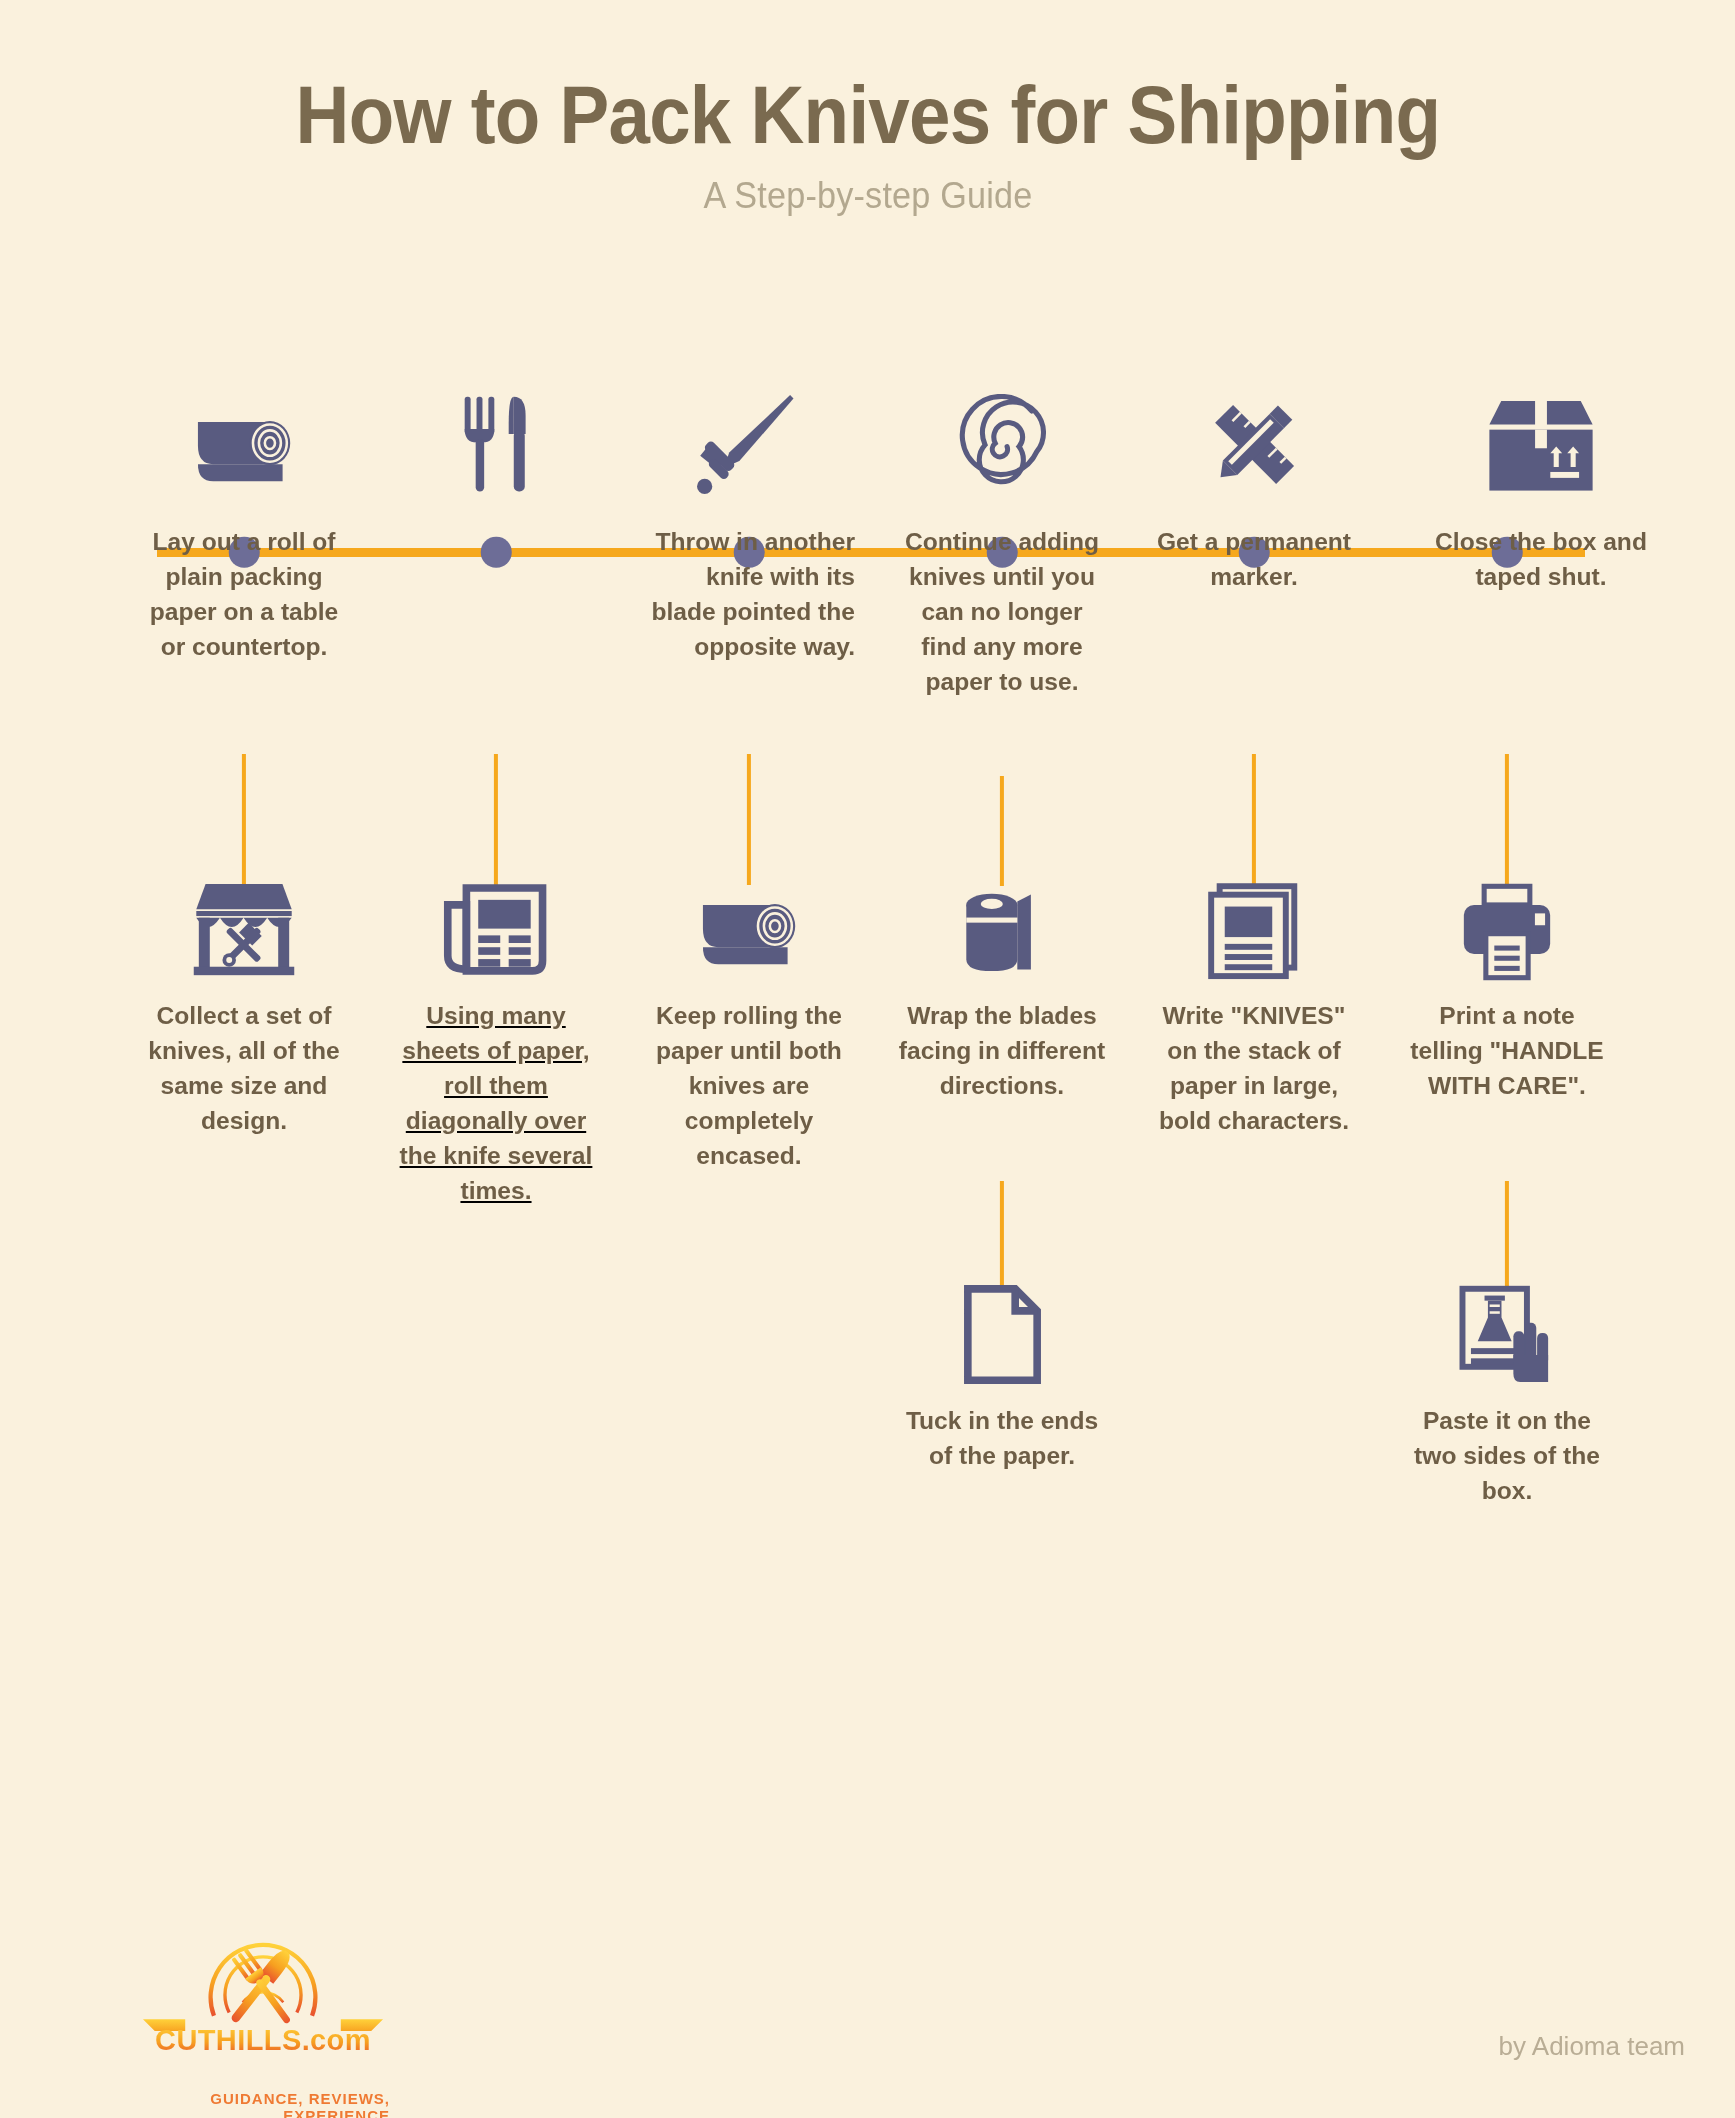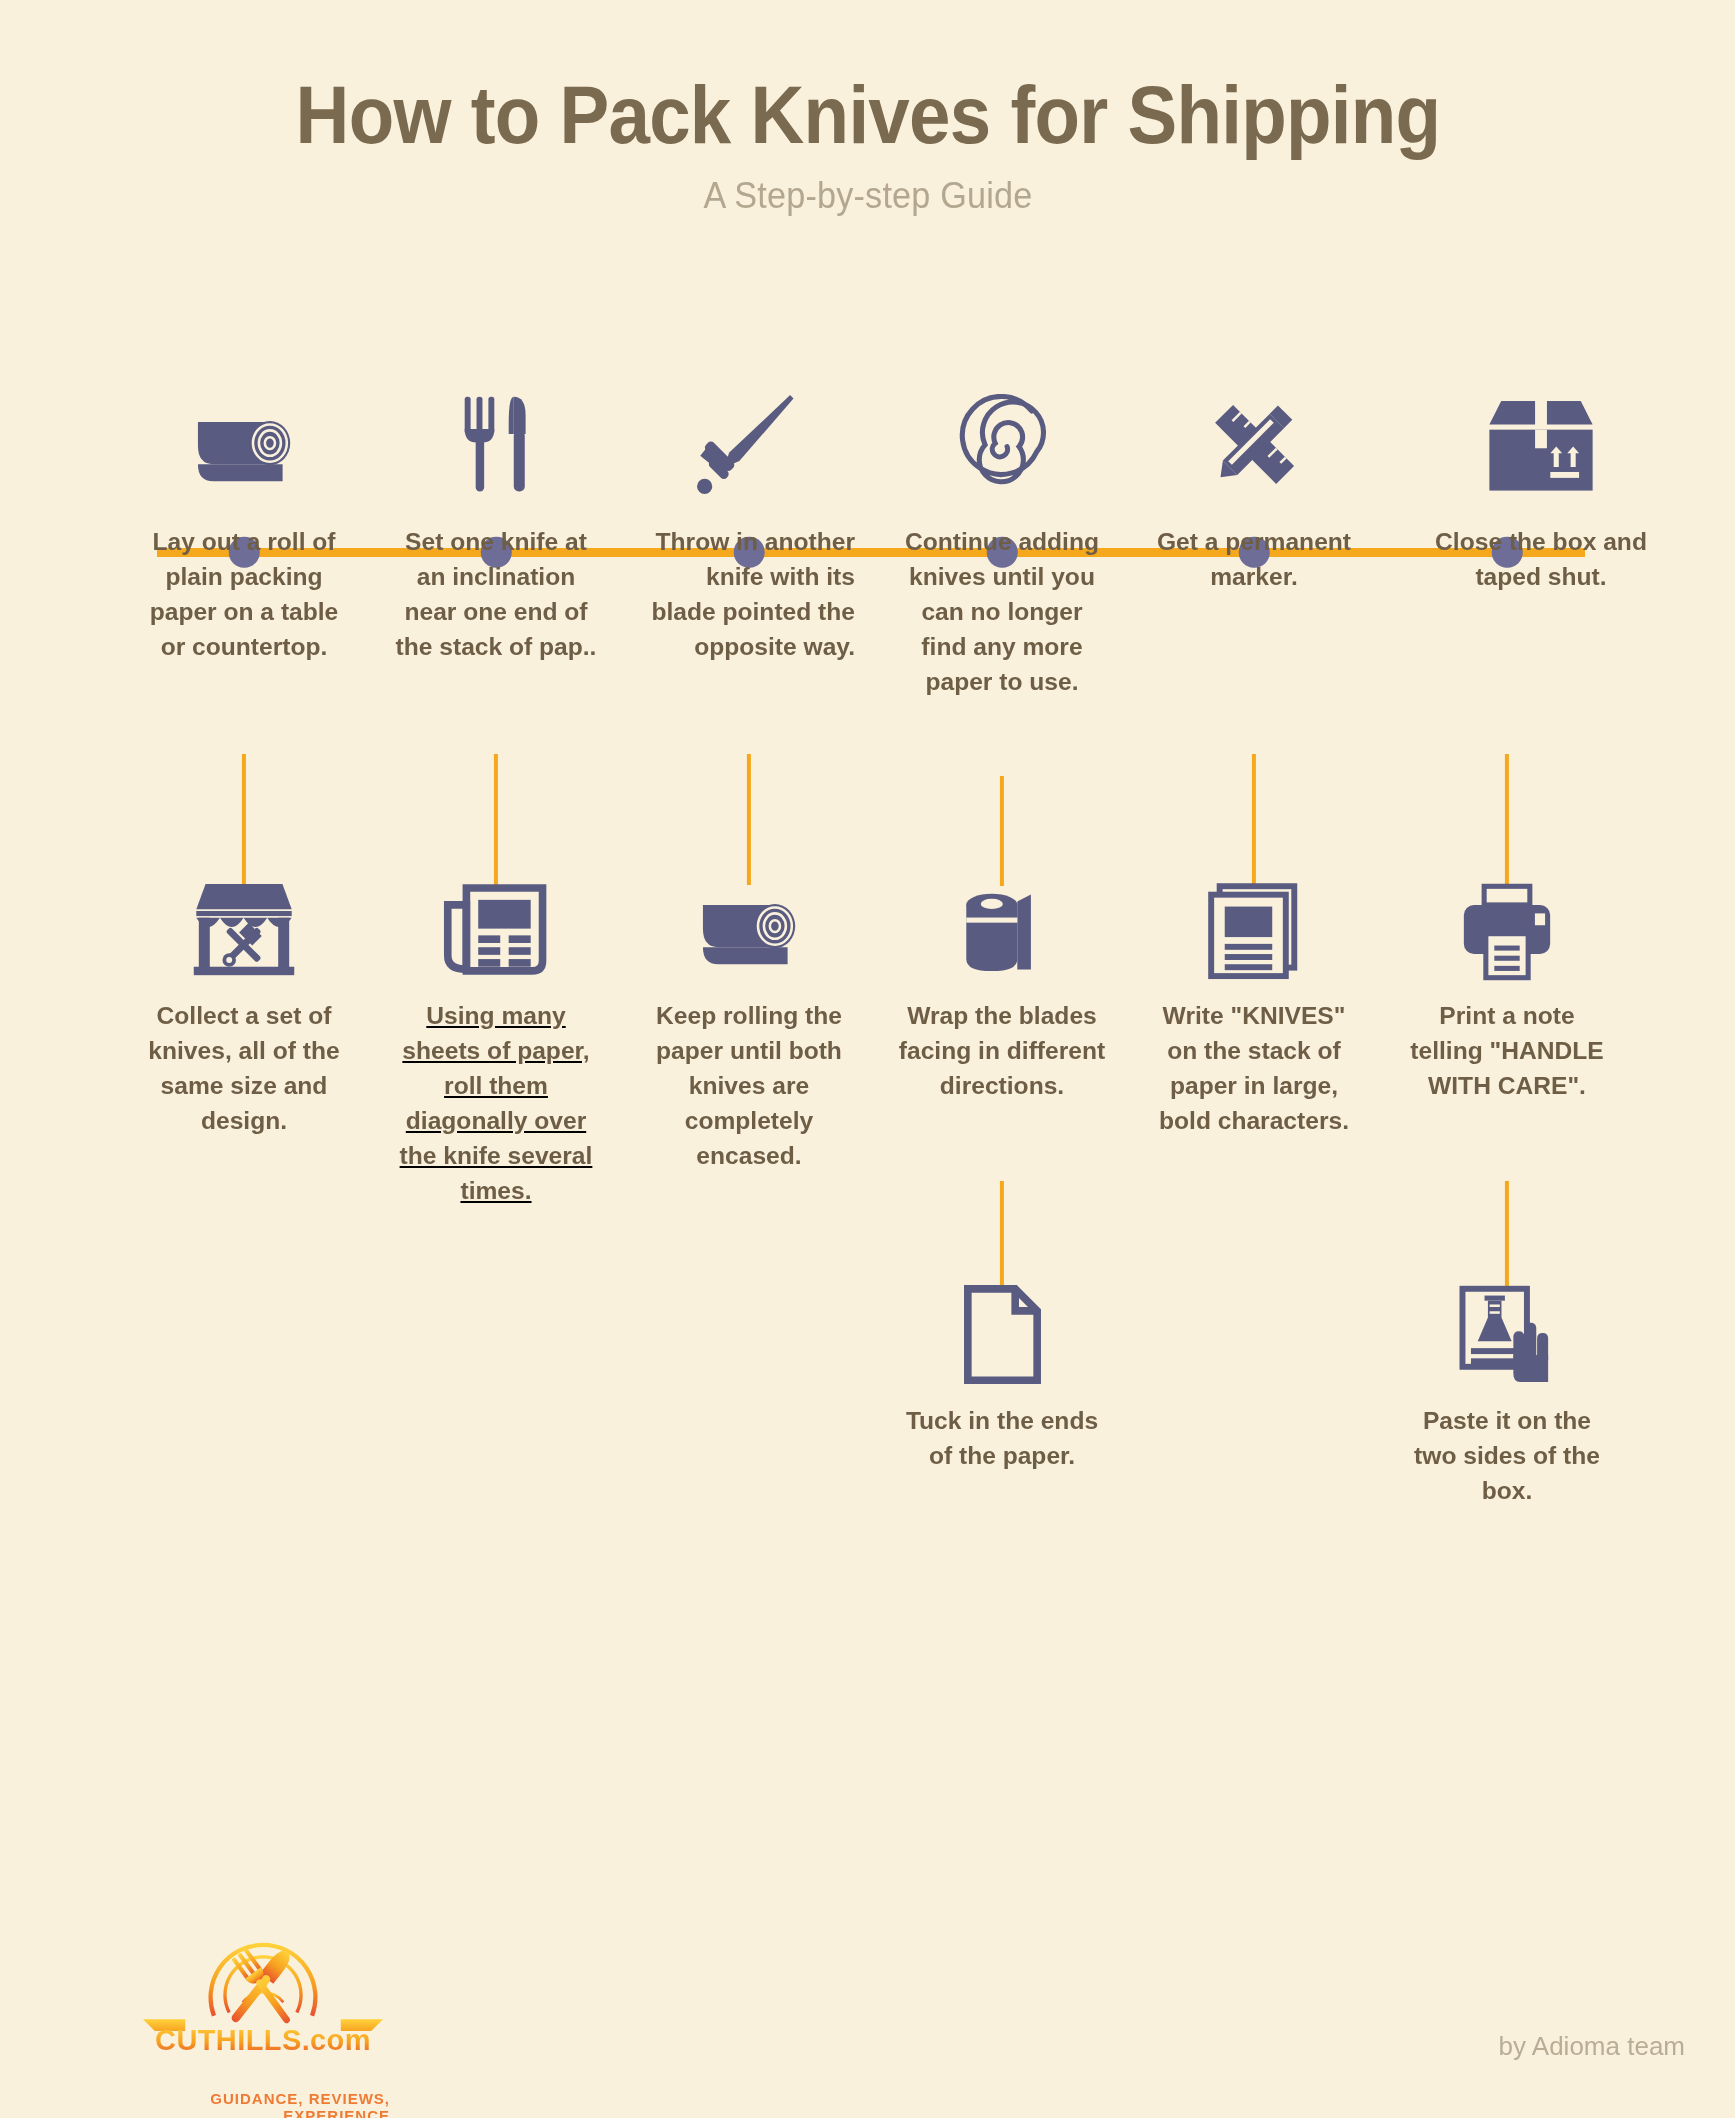--- a/index.html
+++ b/index.html
@@ -186,21 +186,20 @@
         <rect x="42" y="8" width="7" height="44" rx="3" fill="#595b80"></rect>
         <rect x="56" y="8" width="7" height="44" rx="3" fill="#595b80"></rect>
         <path d="M28 46 Q28 62 42 62 L49 62 Q63 62 63 46 Z" fill="#595b80"></path>
         <rect x="41" y="58" width="10" height="62" rx="5" fill="#595b80"></rect>
 
         <path d="M86 8 Q100 8 100 30 L100 52 L86 52 Z" fill="#595b80"></path>
         <path d="M86 8 L86 52 L80 52 L80 40 Q80 8 86 8 Z" fill="#595b80"></path>
         <rect x="86" y="48" width="13" height="72" rx="6" fill="#595b80"></rect>
       </svg>
     </div>
-    <div class="caption">Set one knife at an inclination near one end of the stack of pap..</div>
   </div>
 
   <div class="cell r1" style="left:745px; top:373px;text-align:right;">
     <div class="icon">
       <svg width="119" height="110" viewBox="0 0 140 130">
 
         <path d="M118 6 L122 10 L58 84 L40 92 L46 74 Z" fill="#595b80"></path>
 
         <path d="M24 64 L42 82 L30 94 L12 76 Z" fill="#595b80" transform="rotate(-6 27 79)"></path>
         <rect x="14" y="72" width="42" height="13" rx="5" fill="#595b80" transform="rotate(45 35 78)"></rect>

